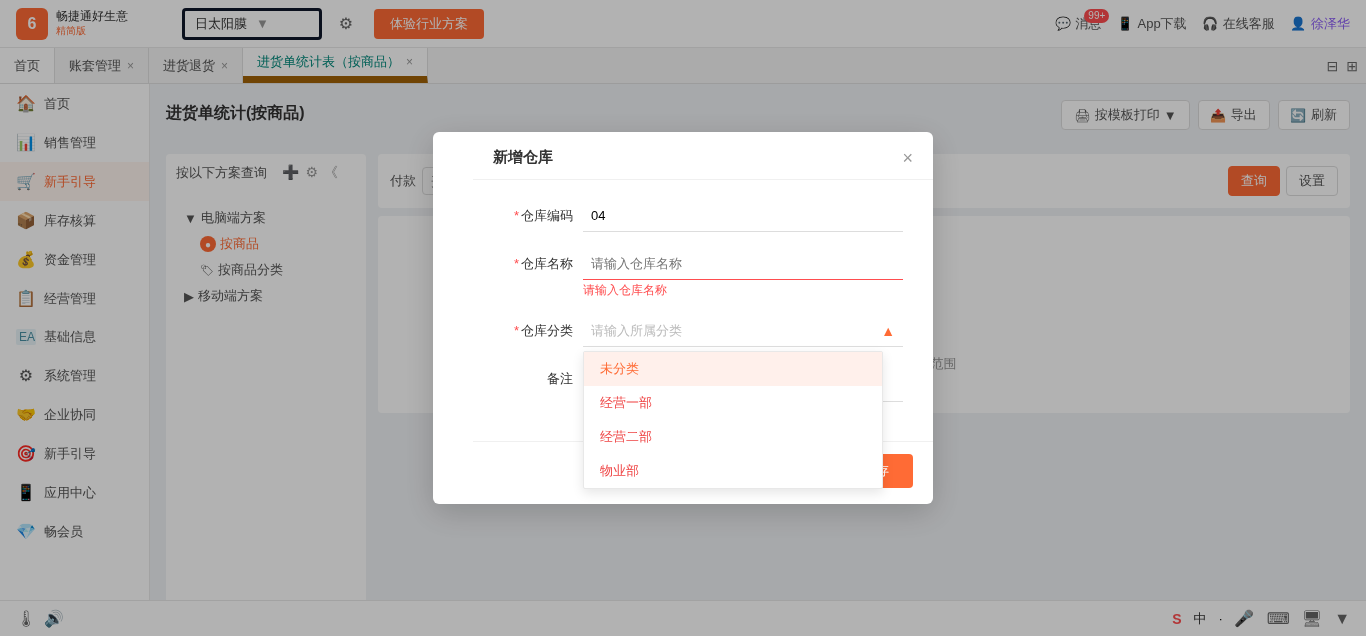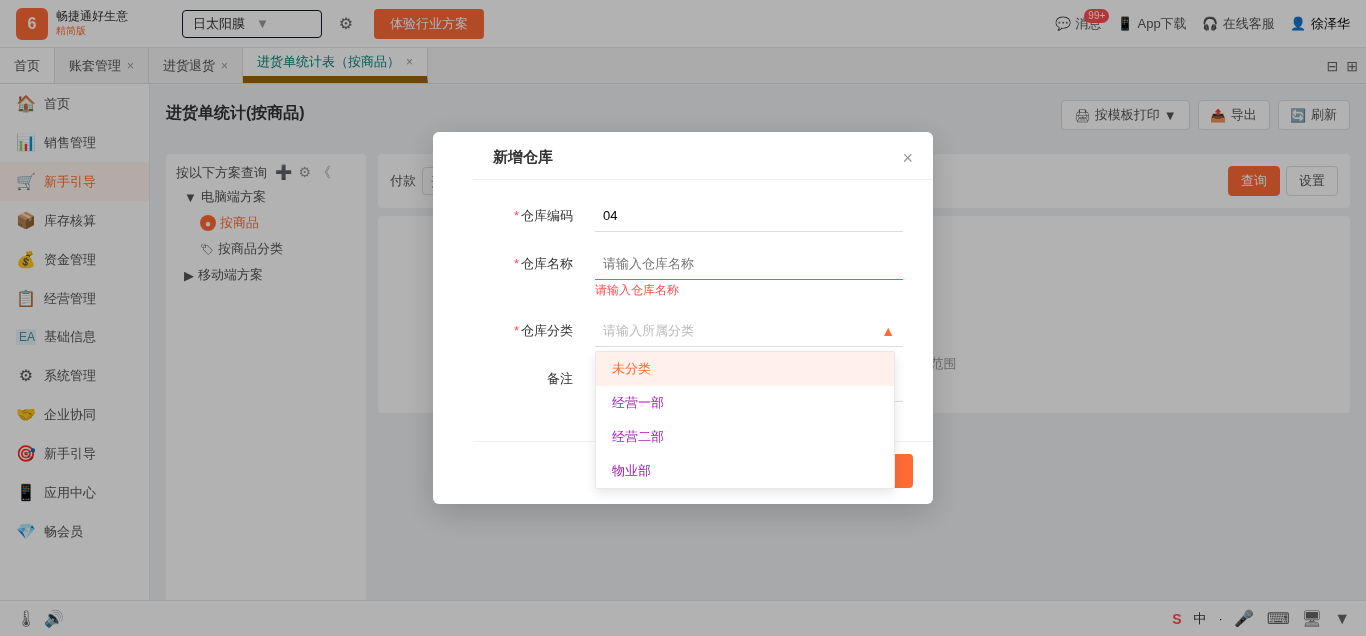--- a/index.html
+++ b/index.html
@@ -28,21 +28,21 @@
       border-radius: 6px;
       display: flex; align-items: center; justify-content: center;
       color: #fff; font-size: 16px; font-weight: bold;
       margin-right: 8px;
       flex-shrink: 0;
     }
     .logo-text { font-size: 12px; color: #333; line-height: 1.3; }
     .logo-sub { font-size: 10px; color: #ff6b35; }
     .store-selector {
       display: flex; align-items: center;
-      border: 1px solid #0f172a; border-radius: 4px;
+      border: 3px solid #0f172a; border-radius: 4px;
       padding: 4px 10px; margin-left: 16px;
       cursor: pointer; min-width: 140px;
       color: #333;
     }
     .store-selector span { flex: 1; }
     .store-selector .arrow { color: #999; margin-left: 8px; }
     .gear-btn {
       margin-left: 8px;
       width: 32px; height: 32px;
       display: flex; align-items: center; justify-content: center;
@@ -72,21 +72,21 @@
     .badge {
       position: absolute;
       top: -6px; right: -8px;
       background: #ff4d4f;
       color: #fff;
       border-radius: 8px;
       font-size: 10px;
       padding: 1px 4px;
       line-height: 1.2;
     }
-    .user-name { color: #000000; }
+    .user-name { color: #8b5cf6; }
 
     
     .tab-bar {
       height: 36px;
       background: #f5f5f5;
       display: flex;
       align-items: center;
       border-bottom: 1px solid #e0e0e0;
       padding-left: 0;
       overflow: hidden;
@@ -183,22 +183,22 @@
 
     .query-section {
       background: #fff;
       border-radius: 4px;
       padding: 12px;
       margin-bottom: 12px;
     }
     .query-header {
       display: flex;
       align-items: center;
-      gap: 8px;
-      margin-bottom: 2px;
+      gap: 15px;
+      margin-bottom: 23px;
       font-size: 13px;
       color: #555;
     }
     .query-actions { display: flex; gap: 6px; }
     .icon-btn { cursor: pointer; color: #999; font-size: 14px; }
 
     .scheme-tree { font-size: 13px; }
     .scheme-node { padding: 4px 8px; display: flex; align-items: center; gap: 4px; color: #555; cursor: pointer; }
     .scheme-child { padding: 4px 24px; display: flex; align-items: center; gap: 4px; color: #555; cursor: pointer; }
 
@@ -270,21 +270,20 @@
       line-height: 1;
     }
     .dialog-body {
       padding: 20px 30px;
     }
     .form-row {
       display: flex;
       align-items: flex-start;
       margin-bottom: 16px;
       position: relative;
-      gap: 12px;
     }
     .form-label {
       width: 80px;
       text-align: right;
       padding-right: 10px;
       line-height: 32px;
       color: #333;
       font-size: 13px;
       flex-shrink: 0;
     }
@@ -339,21 +338,21 @@
       border: 1px solid #e8e8e8;
       border-radius: 2px;
       box-shadow: 0 4px 12px rgba(0,0,0,0.1);
       z-index: 300;
       width: 300px;
     }
     .dropdown-item {
       padding: 8px 16px;
       cursor: pointer;
       font-size: 13px;
-      color: #a21caf;
+      color: #ef4444;
     }
     .dropdown-item.selected { background: #fff0eb; color: #ff6b35; }
     .textarea-input {
       width: 100%;
       border: none;
       border-bottom: 1px solid #ddd;
       outline: none;
       font-size: 13px;
       padding: 4px 8px;
       resize: none;

